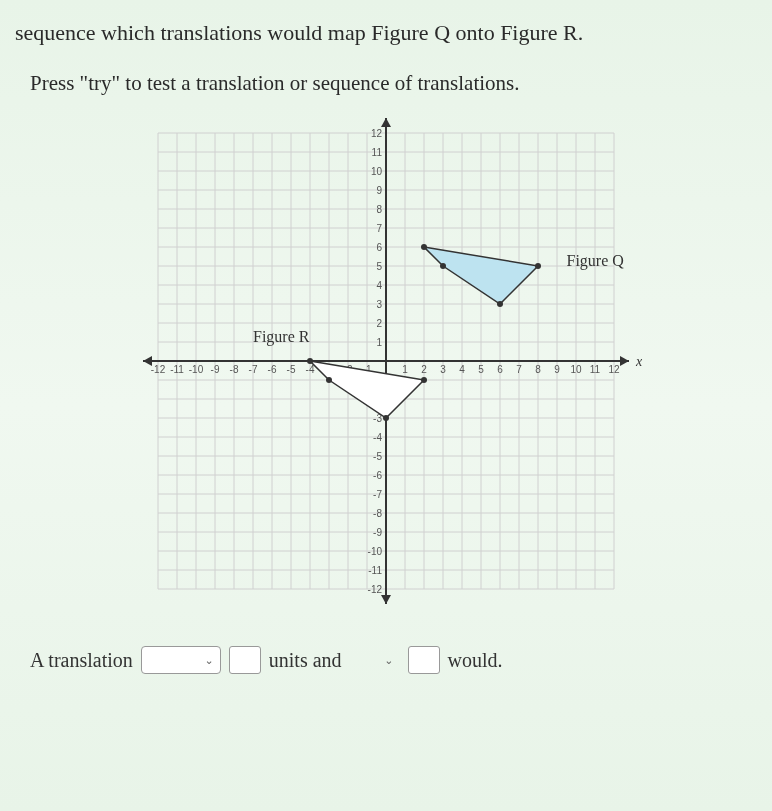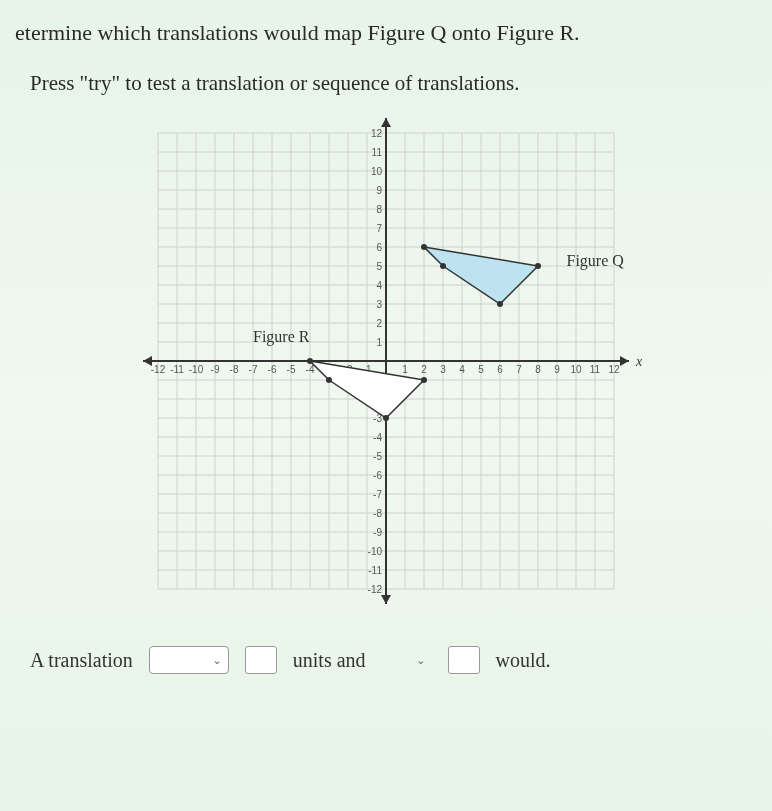--- a/index.html
+++ b/index.html
@@ -25,21 +25,21 @@
     }
     .chart-container {
       display: flex;
       justify-content: center;
       margin: 10px 0 30px 0;
     }
     svg { display: block; }
     .answer-row {
       display: flex;
       align-items: center;
-      gap: 16px;
+      gap: 8px;
       padding-left: 20px;
       font-size: 20px;
     }
     .dropdown {
       display: inline-flex;
       align-items: center;
       border: 1px solid #999;
       border-radius: 4px;
       background: #fff;
       min-width: 80px;
@@ -62,21 +62,21 @@
     .grid-line { stroke: #d0d0d0; stroke-width: 1; }
     .axis-line { stroke: #333; stroke-width: 2; }
     .tick-label { font-size: 10px; fill: #555; font-family: Arial, sans-serif; }
     .axis-label { font-size: 14px; fill: #333; font-family: Georgia, serif; font-style: italic; }
     .figure-label { font-size: 16px; fill: #333; font-family: Georgia, serif; }
     .vertex { fill: #333; }
   </style>
 </head>
 <body>
 
-<div class="question-text">etermine which translations would map Figure Q onto Figure R.</div>
+<div class="question-text">sequence which translations would map Figure Q onto Figure R.</div>
 <div class="instruction-text">Press "try" to test a translation or sequence of translations.</div>
 
 <div class="chart-container">
   <svg width="560" height="500" viewBox="0 0 560 500">
     <g id="grid">
         <line x1="52" y1="473" x2="52" y2="17" class="grid-line"></line>
         <line x1="71" y1="473" x2="71" y2="17" class="grid-line"></line>
         <line x1="90" y1="473" x2="90" y2="17" class="grid-line"></line>
         <line x1="109" y1="473" x2="109" y2="17" class="grid-line"></line>
         <line x1="128" y1="473" x2="128" y2="17" class="grid-line"></line>

